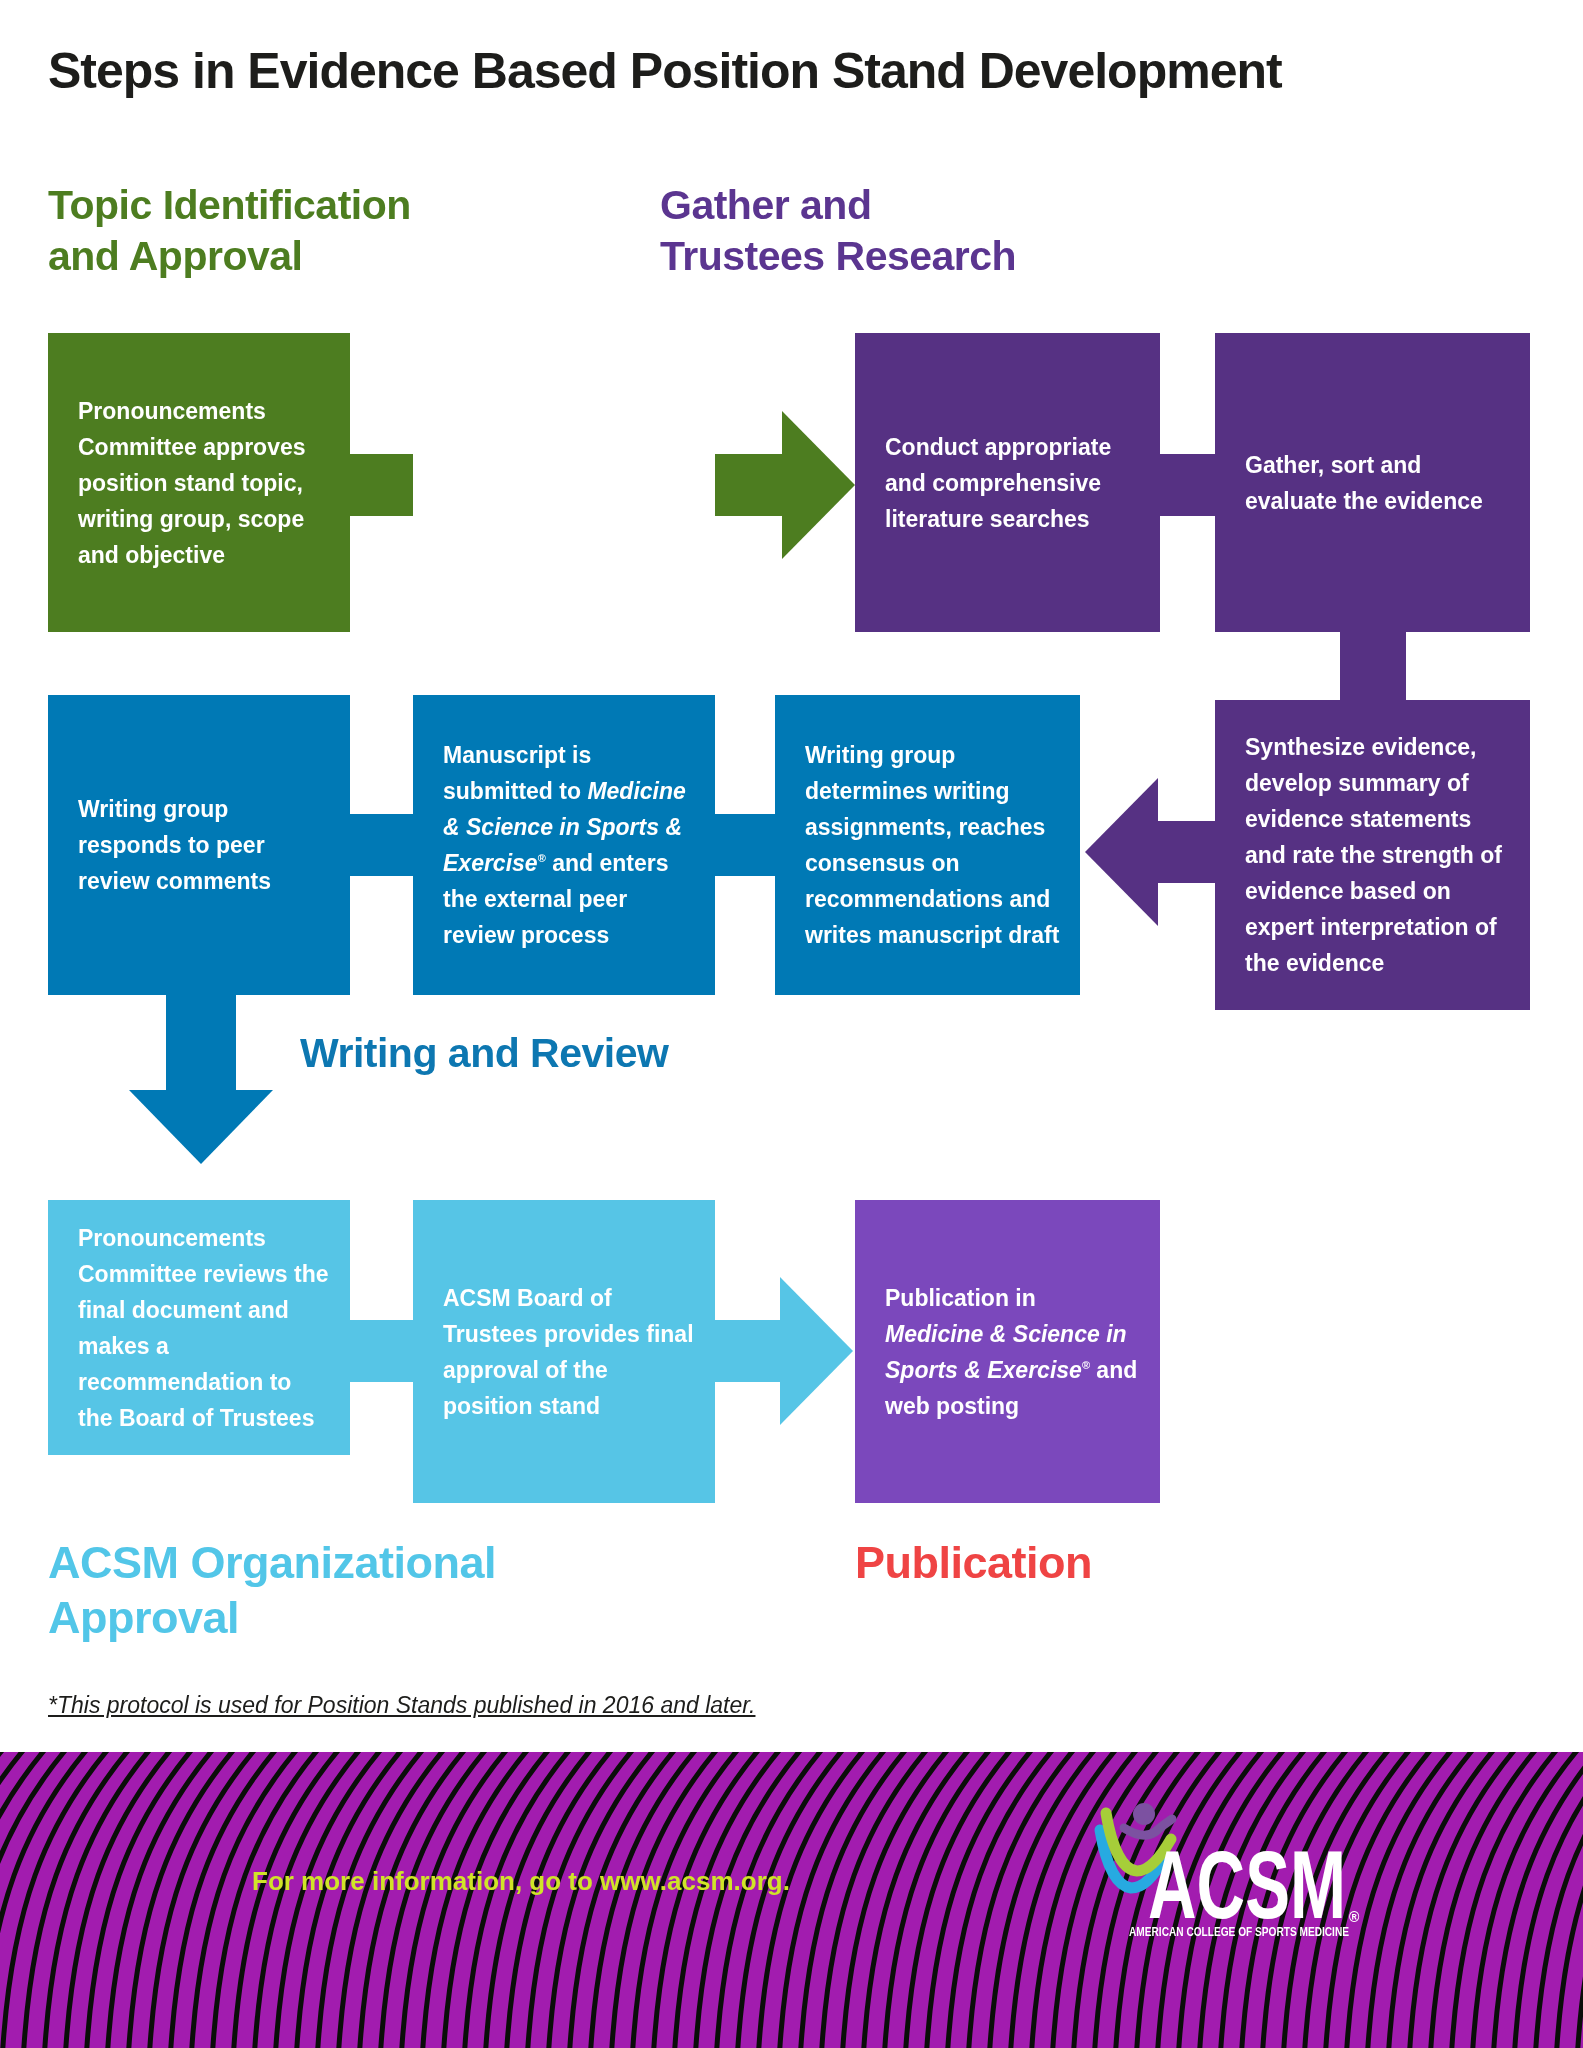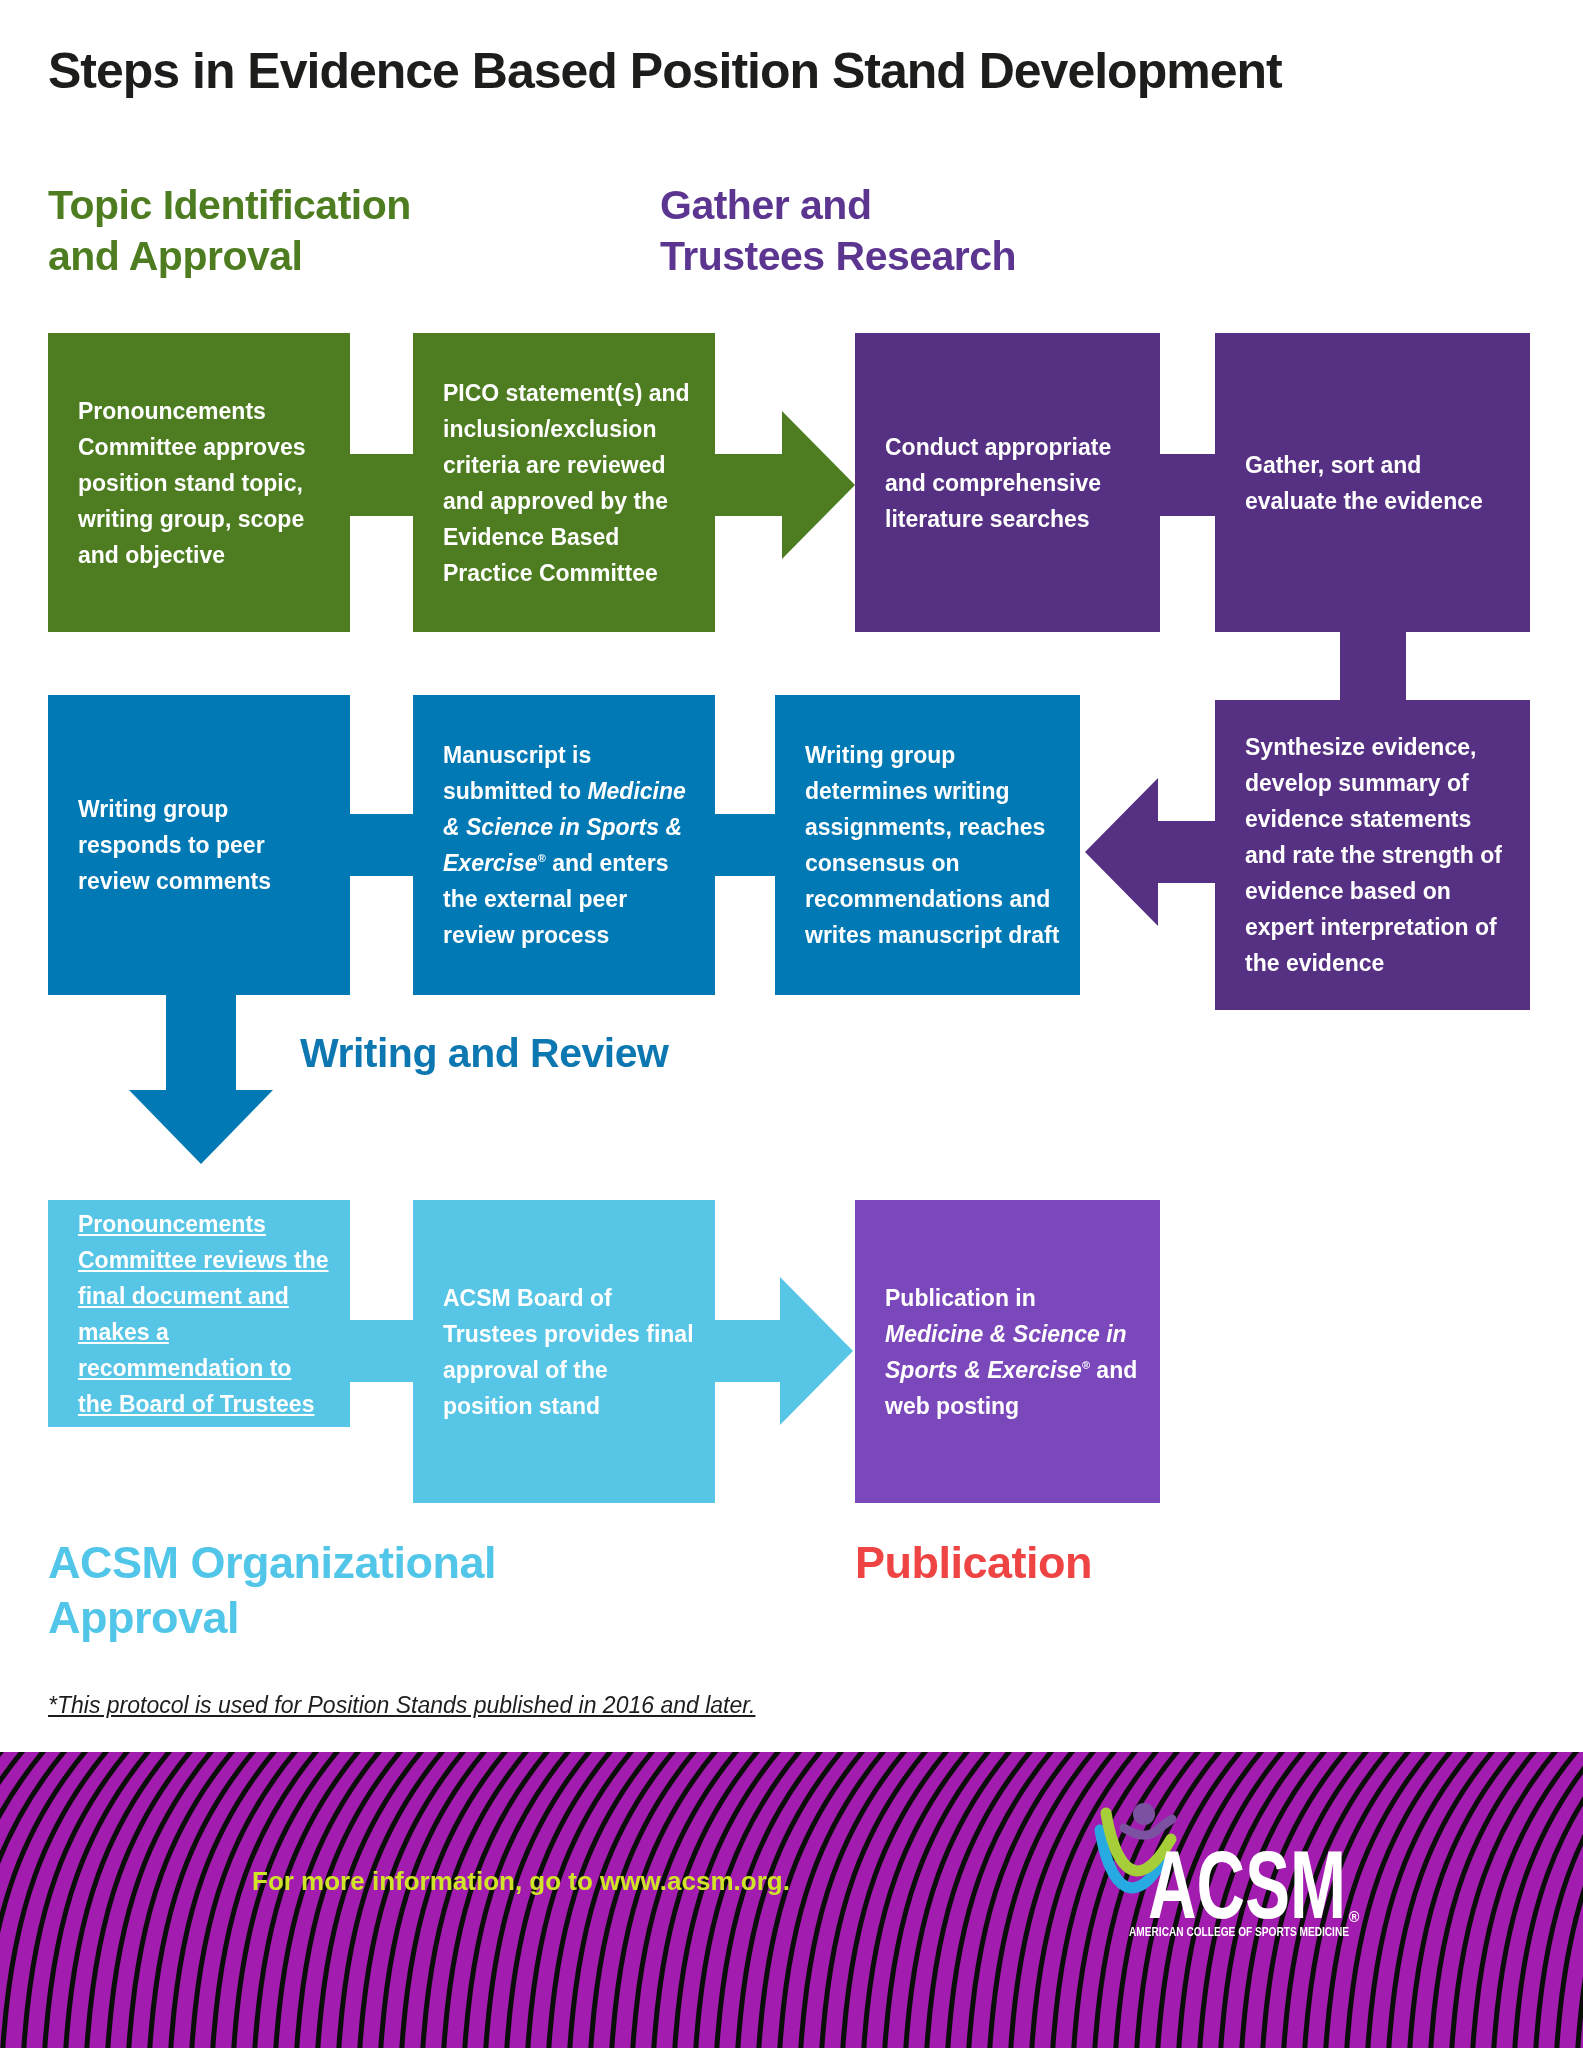--- a/index.html
+++ b/index.html
@@ -51,23 +51,20 @@
 
   <div class="sec-head c-green" style="left:48px;top:180px;">Topic Identification
 and Approval</div>
   <div class="sec-head c-purple" style="left:660px;top:180px;">Gather and
 Trustees Research</div>
 
   <div class="box bg-green" style="left:48px;top:333px;width:302px;height:299px;">
     <span>Pronouncements Committee approves position stand topic, writing group, scope and objective</span>
   </div>
   <div class="bridge bg-green" style="left:350px;top:454px;width:63px;height:62px;"></div>
-  <div class="box bg-green" style="left:413px;top:333px;width:302px;height:299px;">
-    <span>PICO statement(s) and inclusion/exclusion criteria are reviewed and approved by the Evidence Based Practice Committee</span>
-  </div>
   <div class="shaft bg-green" style="left:715px;top:454px;width:67px;height:62px;"></div>
   <div class="head-right" style="left:782px;top:411px;border-left:73px solid #4d7d20;"></div>
 
   <div class="box bg-purple" style="left:855px;top:333px;width:305px;height:299px;">
     <span>Conduct appropriate and comprehensive literature searches</span>
   </div>
   <div class="bridge bg-purple" style="left:1160px;top:454px;width:55px;height:62px;"></div>
   <div class="box bg-purple" style="left:1215px;top:333px;width:315px;height:299px;">
     <span>Gather, sort and evaluate the evidence</span>
   </div>
@@ -92,21 +89,21 @@
   <div class="bridge bg-blue" style="left:350px;top:814px;width:63px;height:62px;"></div>
   <div class="box bg-blue" style="left:48px;top:695px;width:302px;height:300px;">
     <span>Writing group responds to peer review comments</span>
   </div>
 
   <div class="shaft bg-blue" style="left:166px;top:993px;width:70px;height:97px;"></div>
   <div class="head-down" style="left:129px;top:1090px;border-top:74px solid #0079b5;"></div>
 
   <div class="sec-head c-blue" style="left:300px;top:1028px;">Writing and Review</div>
 
-  <div class="box bg-lblue" style="left:48px;top:1200px;width:302px;height:227px;text-decoration:underline;">
+  <div class="box bg-lblue" style="left:48px;top:1200px;width:302px;height:255px;">
     <span>Pronouncements Committee reviews the final document and makes a recommendation to the Board of Trustees</span>
   </div>
   <div class="bridge bg-lblue" style="left:350px;top:1320px;width:63px;height:62px;"></div>
   <div class="box bg-lblue" style="left:413px;top:1200px;width:302px;height:303px;">
     <span>ACSM Board of Trustees provides final approval of the position stand</span>
   </div>
   <div class="shaft bg-lblue" style="left:715px;top:1320px;width:65px;height:62px;"></div>
   <div class="head-right" style="left:780px;top:1277px;border-left:73px solid #56c5e6;"></div>
   <div class="box bg-lpurple" style="left:855px;top:1200px;width:305px;height:303px;">
     <span>

